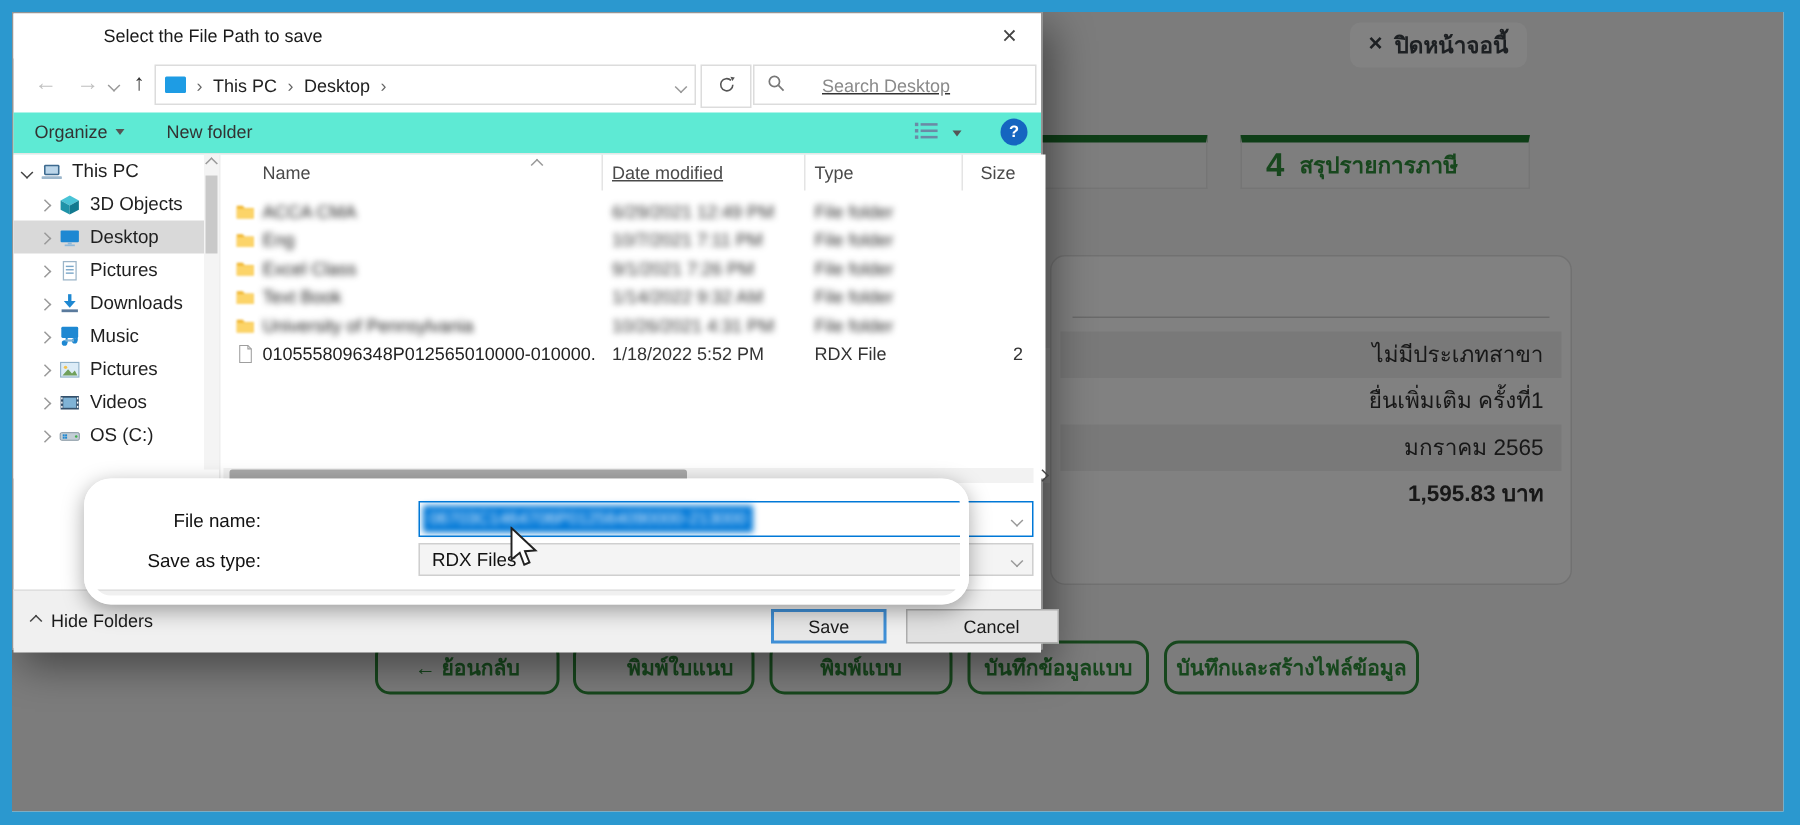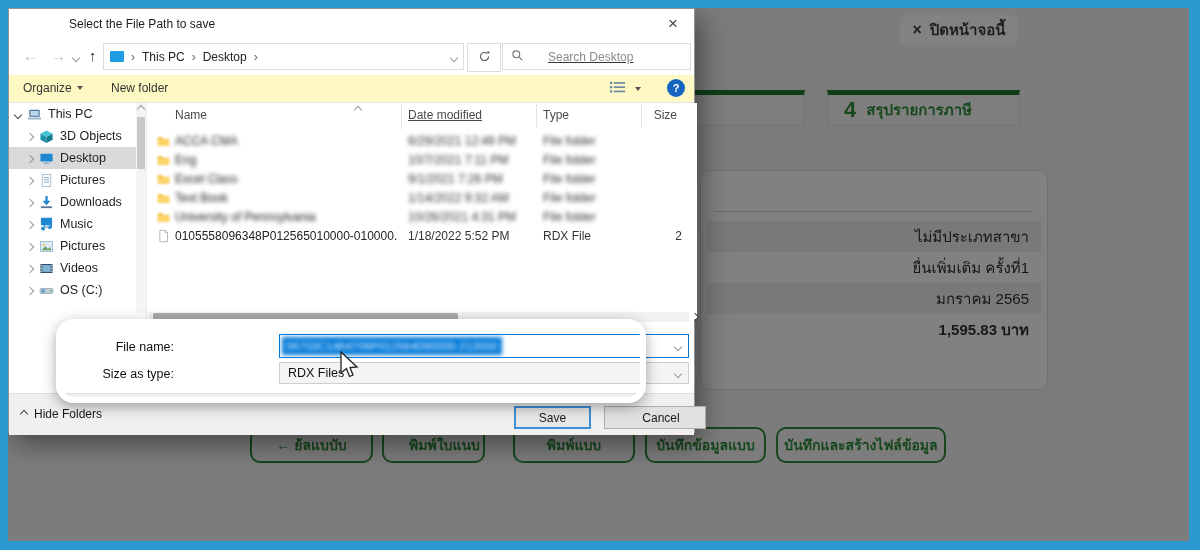--- a/index.html
+++ b/index.html
@@ -58,21 +58,21 @@
   .crumb-label{color:#222;font-size:12px;white-space:nowrap;}
   .crumb{display:flex;align-items:center;gap:7px;}
   .bc-caret{margin-left:auto;}
   .refresh-box{position:absolute;left:458px;top:34px;width:32px;height:27px;border:1px solid #dcdcdc;
      display:flex;align-items:center;justify-content:center;background:#fff;}
   .search-box{position:absolute;left:493px;top:34px;width:189px;height:27px;border:1px solid #dcdcdc;
      background:#fff;display:flex;align-items:center;gap:22px;padding:0 8px;box-sizing:border-box;text-decoration:underline;}
   .search-box input{border:none;outline:none;width:100%;font-size:12px;color:#333;
      font-family:inherit;background:transparent;}
   .search-box input::placeholder{color:#8a8a8a;}
-  .toolbar{position:absolute;left:0;top:66px;right:0;height:27px;border-bottom:1px solid #e6e6e6;background:#fef9c3;}
+  .toolbar{position:absolute;left:0;top:66px;right:0;height:27px;border-bottom:1px solid #e6e6e6;background:#5eead4;}
   .tb-organize{position:absolute;left:14px;top:6px;color:#333;display:flex;align-items:center;gap:5px;}
   .caret-down{width:0;height:0;border-left:3.5px solid transparent;border-right:3.5px solid transparent;
      border-top:4px solid #555;display:inline-block;}
   .tb-newfolder{position:absolute;left:102px;top:6px;color:#333;}
   .tb-view{position:absolute;left:600px;top:5px;}
   .tb-view-caret{position:absolute;left:626px;top:12px;}
   .tb-help{position:absolute;left:658px;top:4px;width:18px;height:18px;border-radius:50%;
      background:#1565c0;color:#fff;font-weight:bold;font-size:11px;text-align:center;line-height:18px;}
 
   .sidebar{position:absolute;left:0;top:94px;width:137px;height:216px;background:#fff;}
@@ -170,23 +170,23 @@
           </div>
           <div class="bg-row">
             <span>1,595.83 บาท</span>
           </div>
         </div>
     </div>
 
     <div class="bg-actions">
 
     <div class="bg-action-btn" style="left: 242px; width: 123px;">
-          <span>← ย้ลแบบับ</span>
-        </div>
-        <div class="bg-action-btn" style="left: 374px; width: 103px; padding-left: 22px;">
+          <span>← ย้อนกลับ</span>
+        </div>
+        <div class="bg-action-btn" style="left: 374px; width: 121px; padding-left: 22px;">
           <span>พิมพ์ใบแนบ</span>
         </div>
         <div class="bg-action-btn" style="left: 505px; width: 122px;">
           <span>พิมพ์แบบ</span>
         </div>
         <div class="bg-action-btn" style="left: 637px; width: 121px;">
           <span>บันทึกข้อมูลแบบ</span>
         </div>
         <div class="bg-action-btn" style="left: 768px; width: 170px;">
           <span>บันทึกและสร้างไฟล์ข้อมูล</span>
@@ -467,21 +467,21 @@
       <span class="thumb"></span>
       <span class="hs-right chev right dark"></span>
     </div>
 
     <div class="formarea">
       <span class="flabel lbl-filename">File name:</span>
       <div class="fn-combo">
         <span class="fn-selection">06703C1464706P012564090000-213000</span>
         <span class="fn-chev chev down"></span>
       </div>
-      <span class="flabel lbl-saveas">Size as type:</span>
+      <span class="flabel lbl-saveas">Save as type:</span>
       <div class="st-combo">
         <span>RDX Files</span>
         <span class="st-chev chev down"></span>
       </div>
     </div>
 
     <div class="dlg-footer">
       <span class="hide-folders">
         <span class="chev up dark"></span>
         <span>Hide Folders</span>

